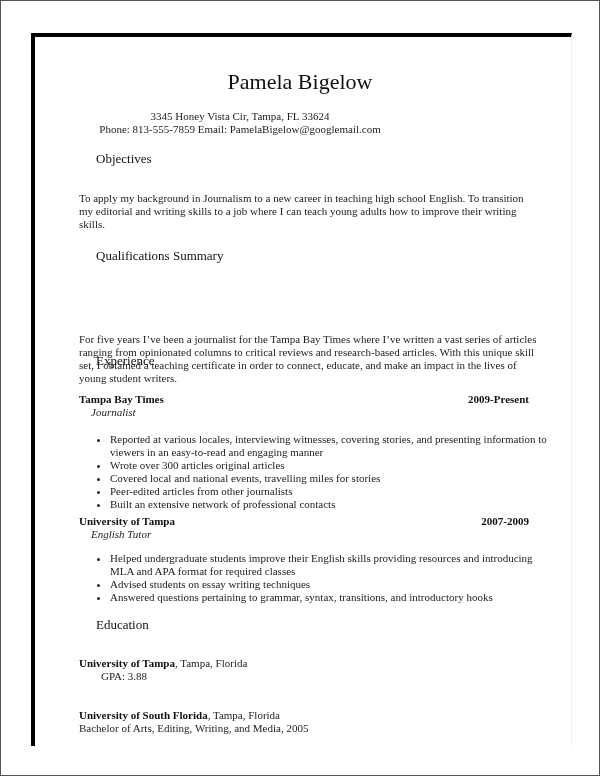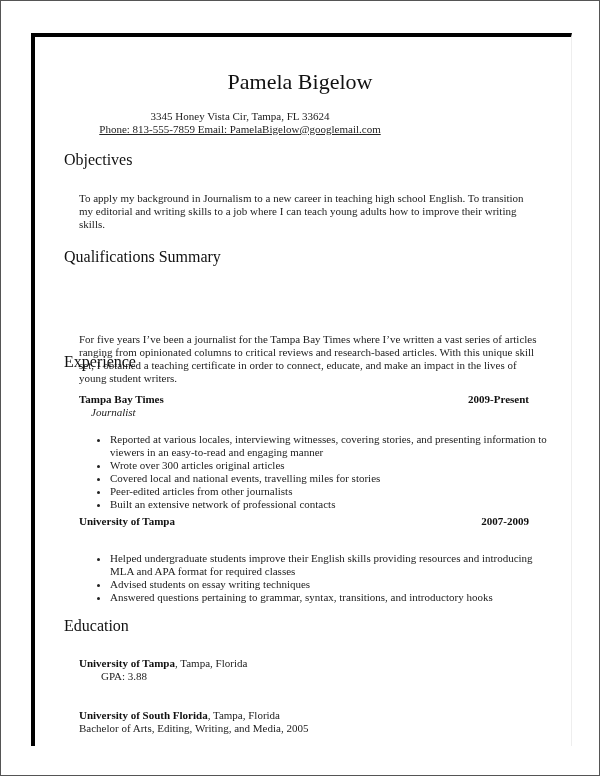--- a/index.html
+++ b/index.html
@@ -44,25 +44,25 @@
     .contact {
       position: absolute;
       left: 0;
       width: 480px;
       text-align: center;
       font-size: 11px;
       color: #222;
       line-height: 13px;
     }
     .addr { top: 110px; }
-    .phone { top: 123px; text-decoration: underline; }
+    .phone { top: 123px; }
     .h2 {
       position: absolute;
-      left: 64px;
-      font-size: 16px;
+      left: 96px;
+      font-size: 13px;
       color: #111;
     }
     .para {
       position: absolute;
       left: 79px;
       width: 460px;
       font-size: 11px;
       line-height: 13px;
       color: #222;
     }
@@ -143,20 +143,21 @@
   <li>Reported at various locales, interviewing witnesses, covering stories, and presenting information to viewers in an easy-to-read and engaging manner</li>
   <li>Wrote over 300 articles original articles</li>
   <li>Covered local and national events, travelling miles for stories</li>
   <li>Peer-edited articles from other journalists</li>
   <li>Built an extensive network of professional contacts</li>
 </ul>
 
 <div class="job-row" style="top:515px;">
   <span class="org">University of Tampa</span>
   <span class="dates">2007-2009</span>
+  <span class="title">English Tutor</span>
 </div>
 <ul class="bullets" style="top:549px;">
   <li>Helped undergraduate students improve their English skills providing resources and introducing MLA and APA format for required classes</li>
   <li>Advised students on essay writing techniques</li>
   <li>Answered questions pertaining to grammar, syntax, transitions, and introductory hooks</li>
 </ul>
 
 <div class="h2" style="top:617px;">Education</div>
 
 <div class="edu" style="top:657px;">

